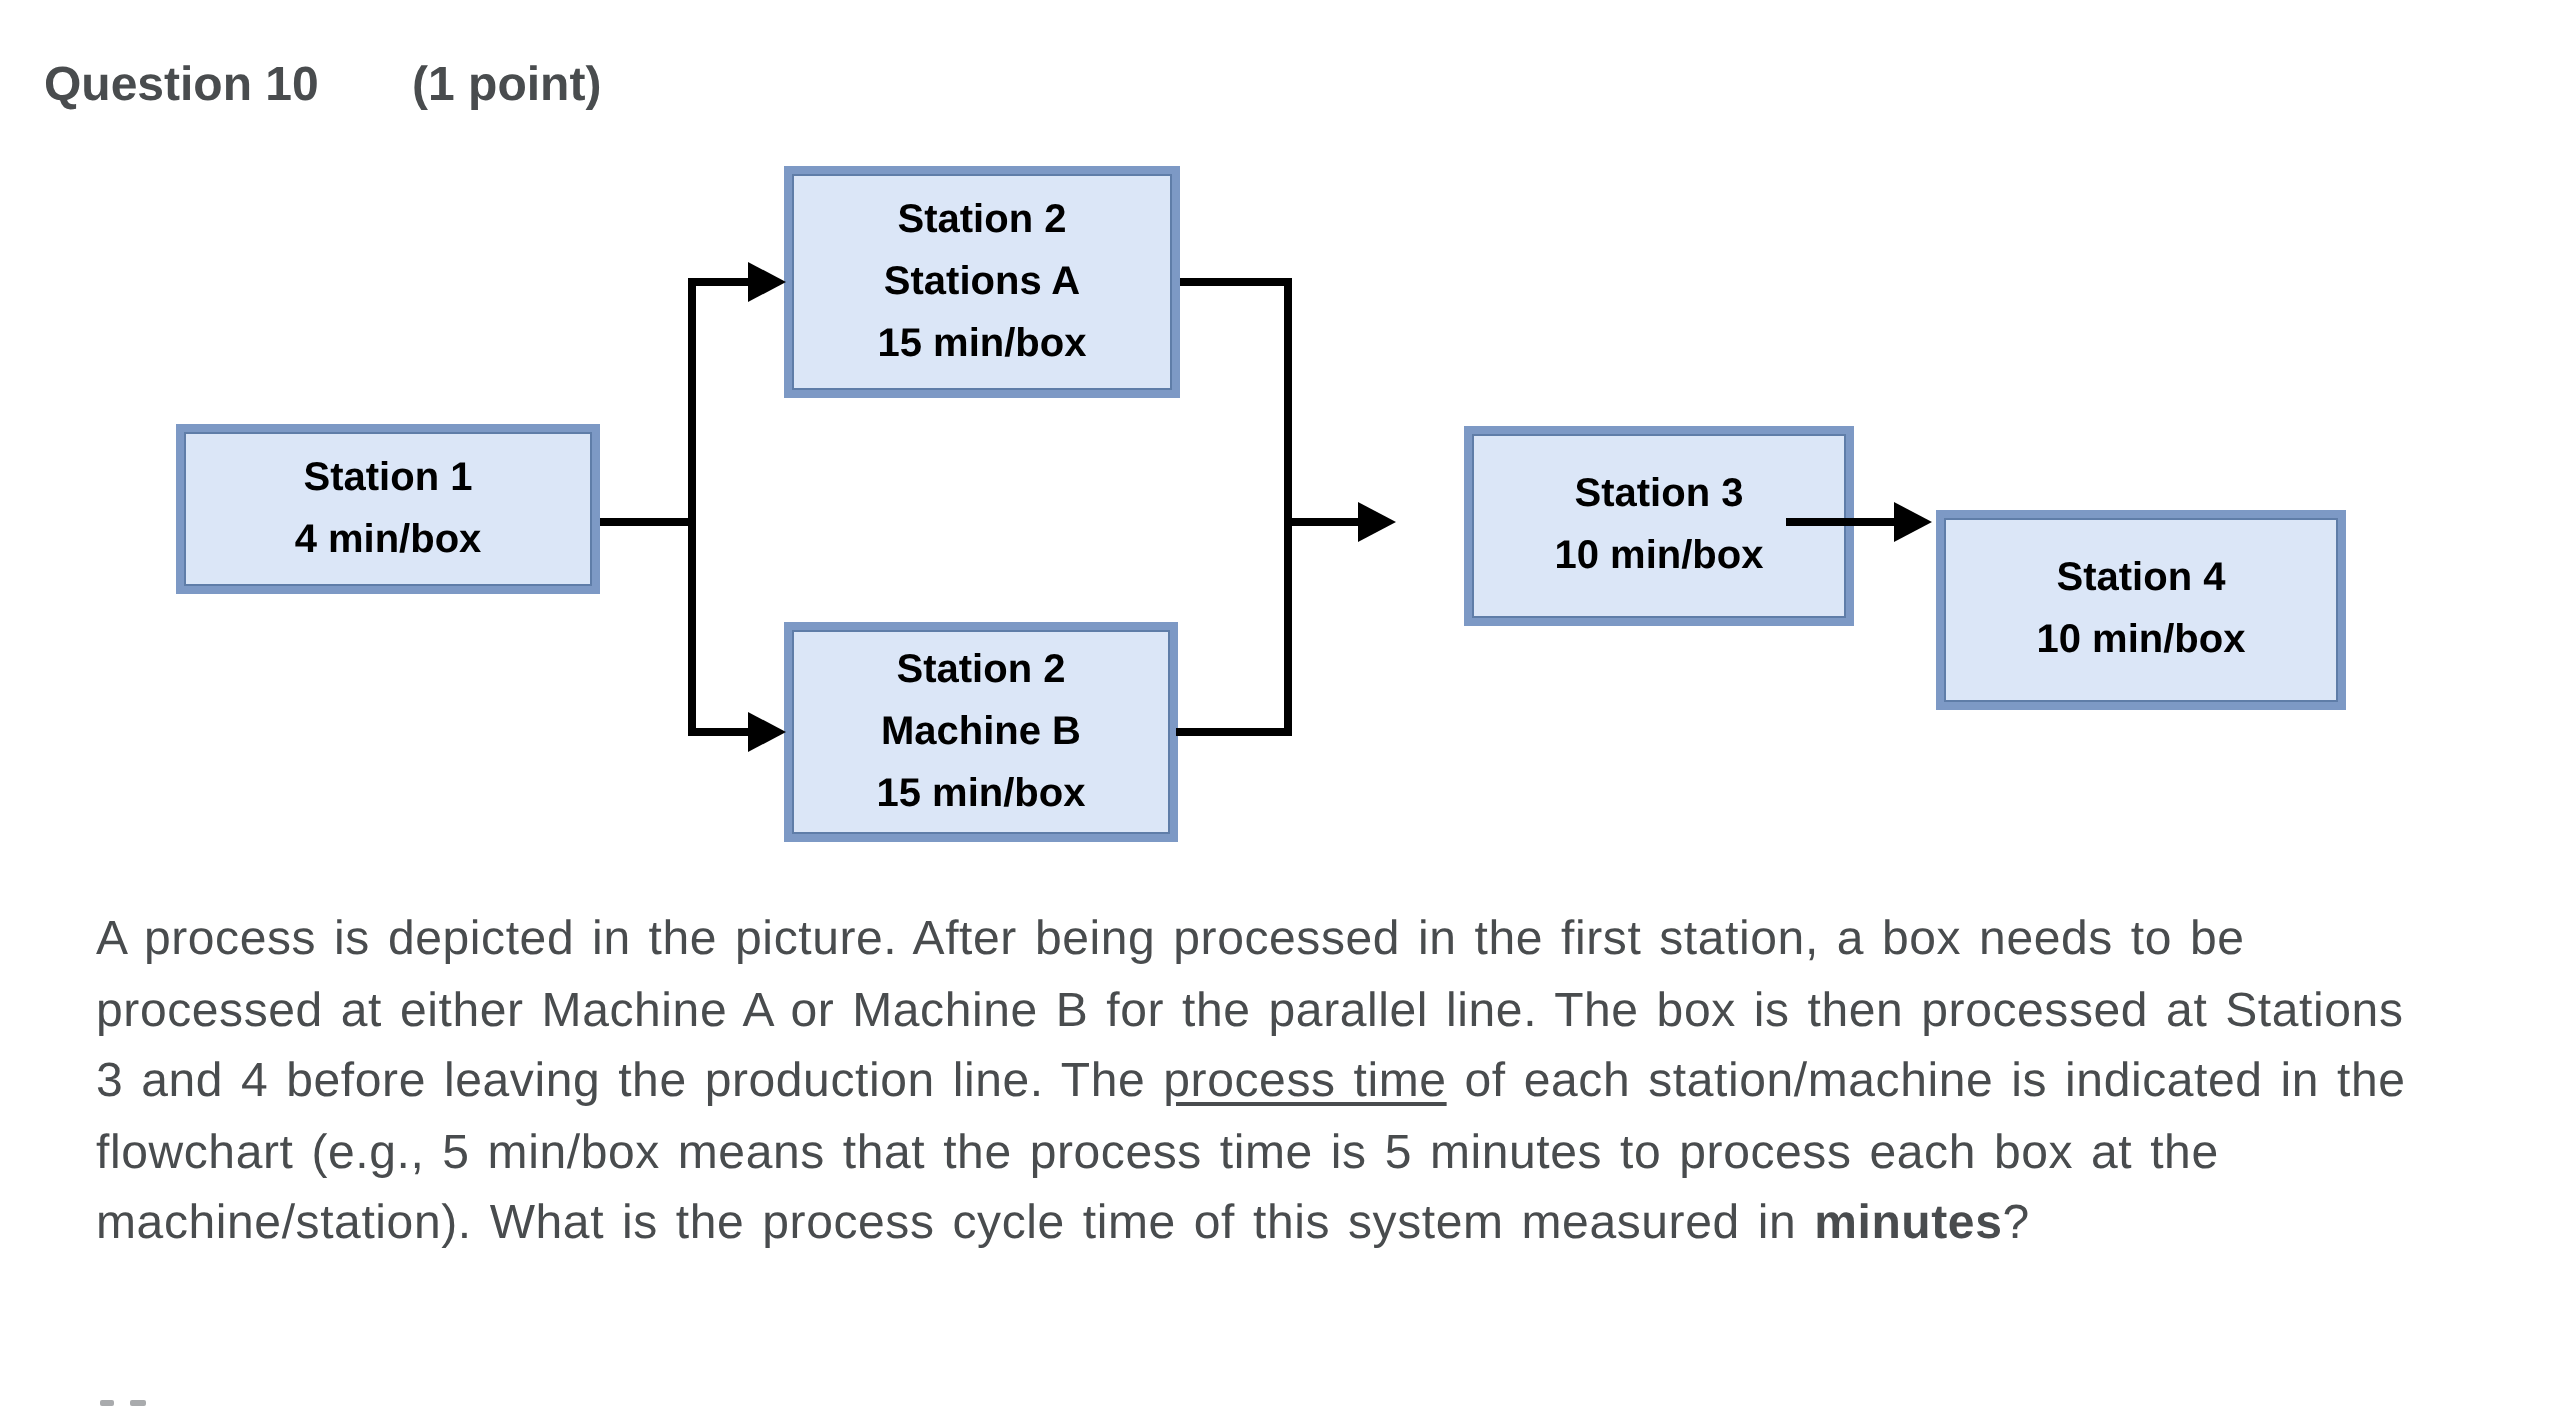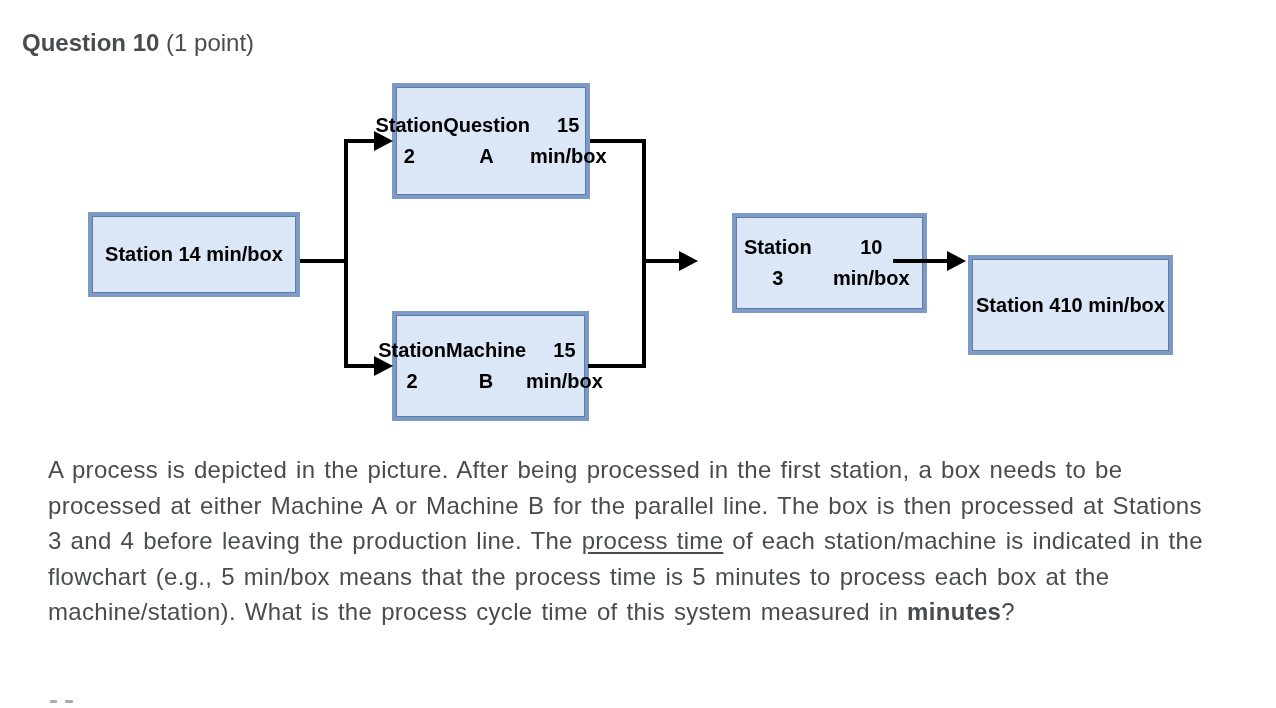--- a/index.html
+++ b/index.html
@@ -11,29 +11,29 @@
   }
   *{margin:0;padding:0;box-sizing:border-box;}
   html,body{background:#ffffff;}
   body{
     width:1276px;height:708px;position:relative;overflow:hidden;
     font-family:"Liberation Sans","DejaVu Sans",sans-serif;
     color:var(--text);
   }
   .q-header{position:absolute;left:22px;top:29px;font-size:24px;white-space:nowrap;}
   .q-title{font-weight:bold;}
-  .q-points{font-weight:normal;}
+  .q-points{font-weight:bold;margin-left:40px;}
 
   .diagram{position:absolute;left:0;top:0;width:1276px;height:445px;}
   .node{
     position:absolute;
     background:var(--node-fill);
     border:4px solid var(--node-border);
     box-shadow:inset 0 0 0 1px var(--node-border-inner);
-    display:flex;flex-direction:row;align-items:center;justify-content:center;
+    display:flex;flex-direction:column;align-items:center;justify-content:center;
     font-weight:bold;font-size:20px;line-height:31px;color:#000;
     text-align:center;
   }
   .edge{position:absolute;background:var(--connector);}
   .arrow-right{
     position:absolute;width:0;height:0;
     border-top:10px solid transparent;
     border-bottom:10px solid transparent;
     border-left:19px solid var(--connector);
   }
@@ -55,21 +55,21 @@
 
 <div class="diagram">
 
   <div class="node" style="left:88px;top:212px;width:212px;height:85px;">
     <span>Station 1</span>
     <span>4 min/box</span>
   </div>
 
   <div class="node" style="left:392px;top:83px;width:198px;height:116px;">
     <span>Station 2</span>
-    <span>Question A</span>
+    <span>Stations A</span>
     <span>15 min/box</span>
   </div>
 
   <div class="node" style="left:392px;top:311px;width:197px;height:110px;">
     <span>Station 2</span>
     <span>Machine B</span>
     <span>15 min/box</span>
   </div>
 
   <div class="node" style="left:732px;top:213px;width:195px;height:100px;">

